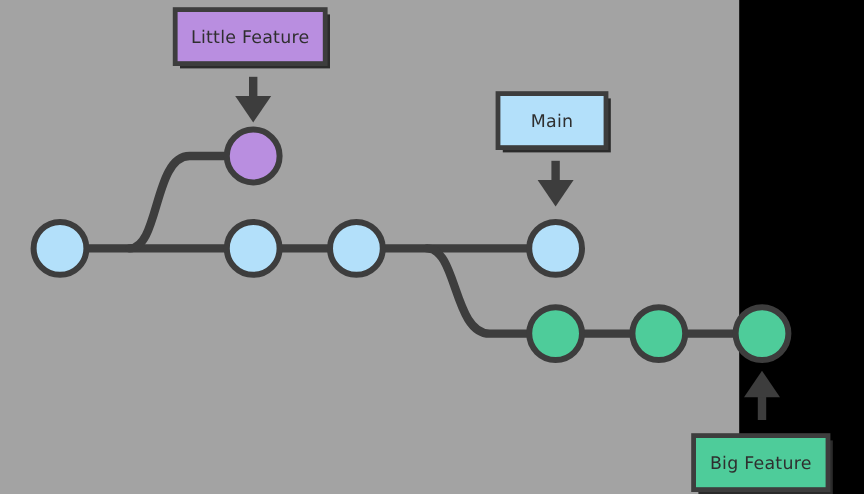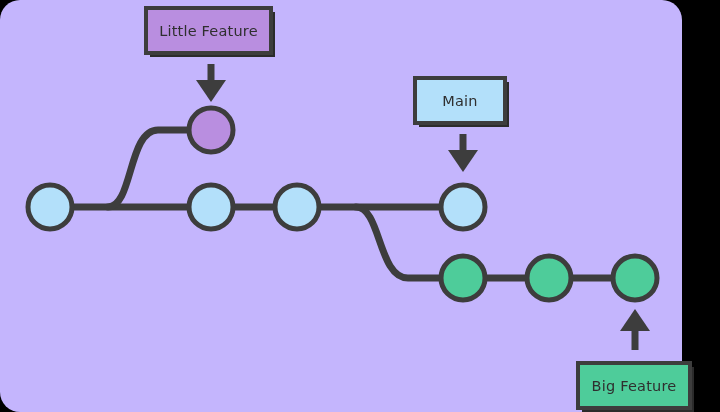--- a/index.html
+++ b/index.html
@@ -9,24 +9,23 @@
     background: #000000;
   }
   body {
     width: 720px;
     height: 412px;
     overflow: hidden;
     font-family: "DejaVu Sans", sans-serif;
   }
   #diagram-root {
     position: relative;
-    width: 682px;
+    width: 616px;
     height: 412px;
-    background: #c4b5fd;
-    border-radius: 20px;
+    background: #a3a3a3;
   }
   svg#git-graph {
     position: absolute;
     top: 0;
     left: 0;
     width: 720px;
     height: 412px;
     display: block;
   }
   .label-text {

